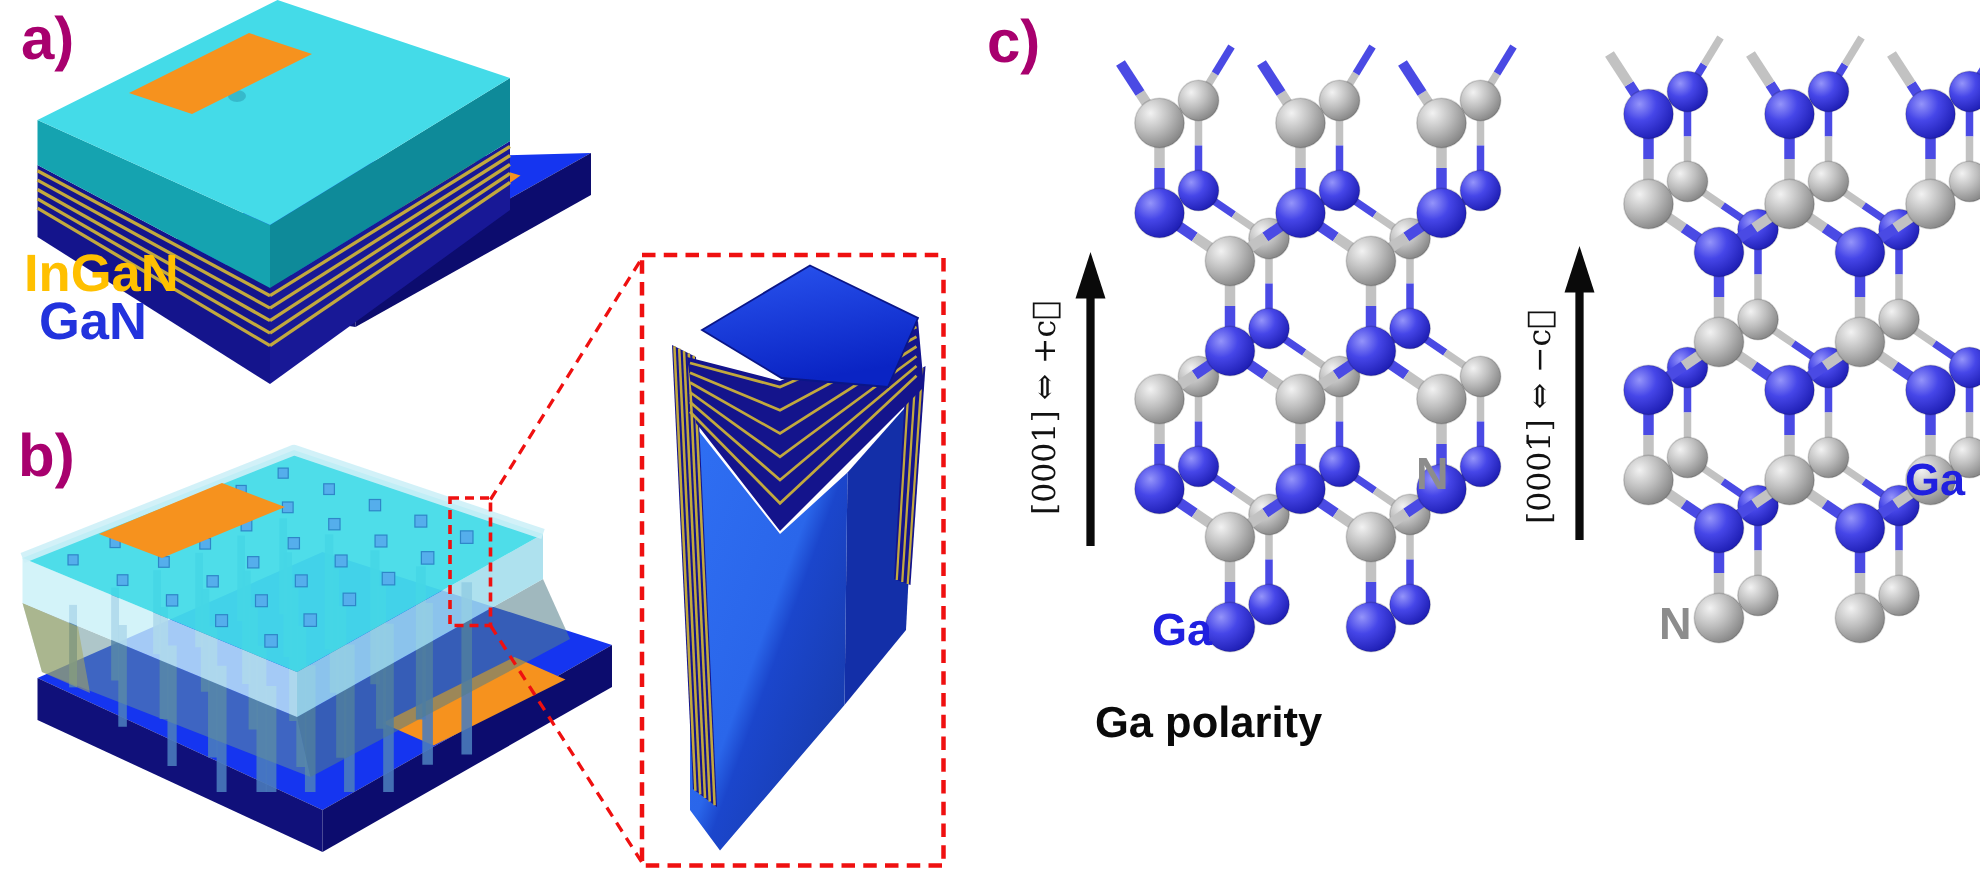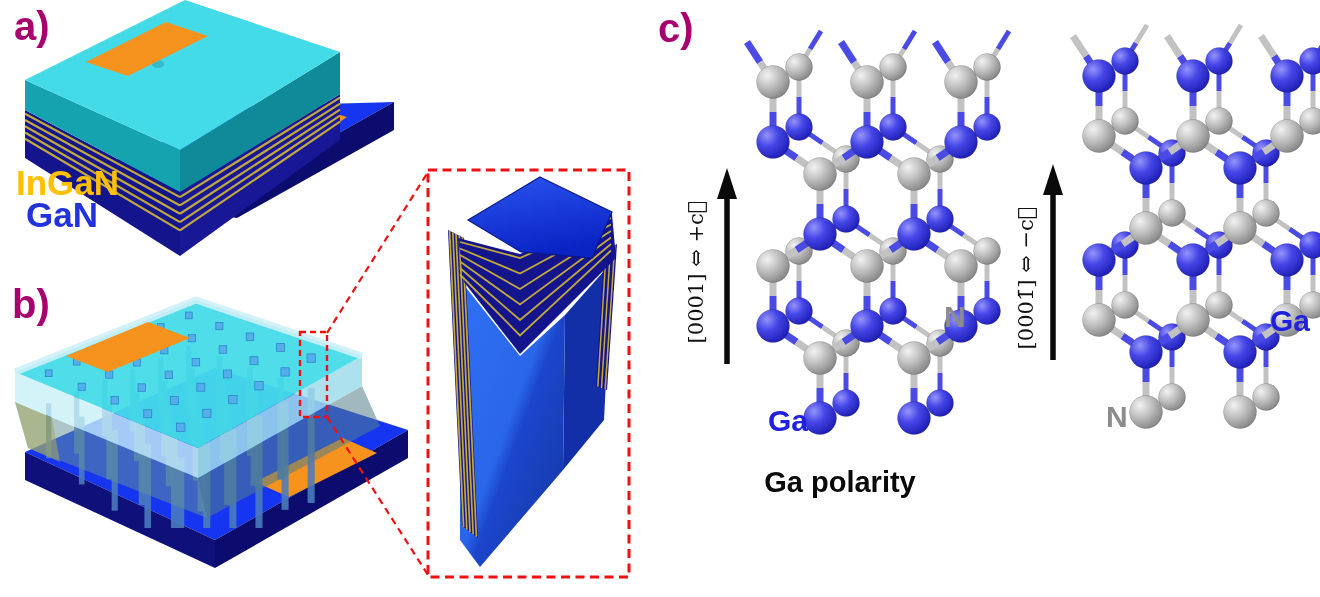--- a/index.html
+++ b/index.html
@@ -4,21 +4,21 @@
 <style>
   html,body{margin:0;padding:0;background:#ffffff;}
   #figure{position:relative;width:1320px;height:597px;background:#fff;overflow:hidden;
           font-family:"Liberation Sans", sans-serif;}
   #art{position:absolute;left:0;top:0;}
   .txt{position:absolute;white-space:nowrap;}
   .panel-letter{font-size:40px;font-weight:bold;color:var(--magenta);}
   .legend{font-size:35px;font-weight:bold;line-height:1.15;}
   .axis-label{font-family:"DejaVu Serif", serif;font-size:21px;color:#111;
               width:240px;text-align:center;transform:rotate(-90deg);}
-  .caption{font-size:29px;font-weight:bold;color:#0a0a0a;width:220px;text-align:center;}
+  .caption{font-size:29px;font-weight:bold;color:#0a0a0a;width:220px;text-align:left;}
   .atom-tag{font-size:30px;font-weight:bold;}
 </style>
 </head>
 <body>
 
 <div id="figure">
 
   <svg id="art" width="1320" height="597" viewBox="0 0 1320 597">
     <defs>
       <radialGradient id="gGa" cx="32%" cy="30%" r="75%">

